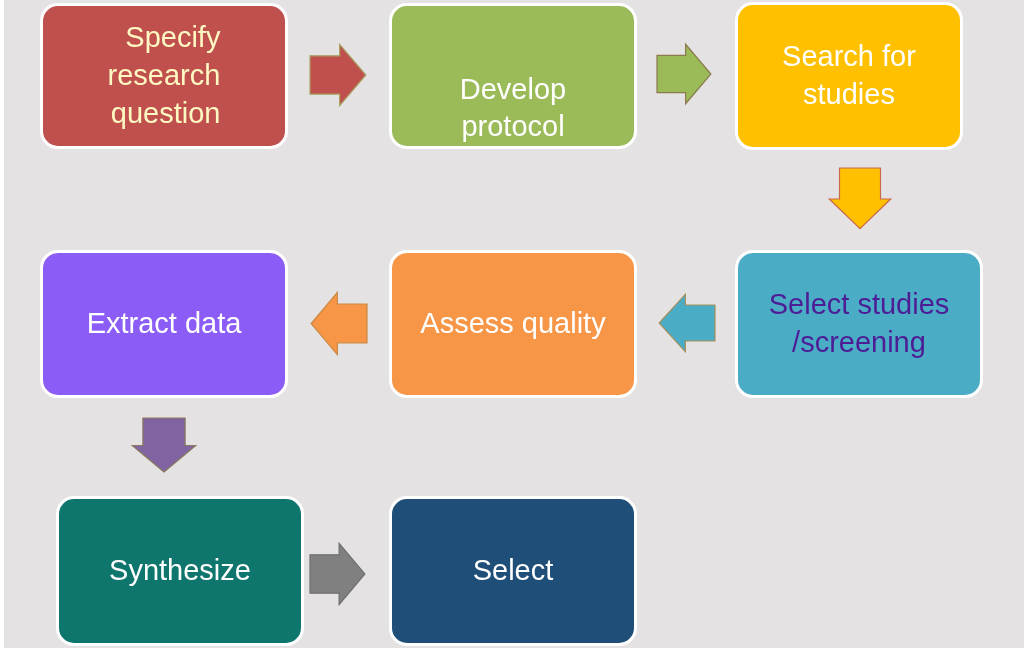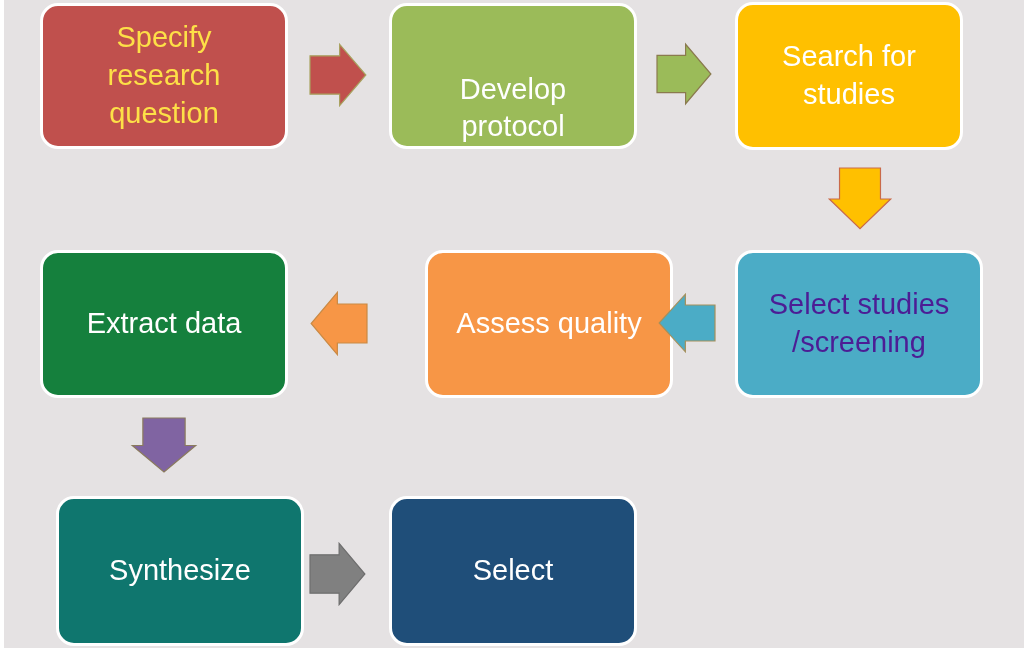--- a/index.html
+++ b/index.html
@@ -41,40 +41,40 @@
     vector-effect: non-scaling-stroke;
   }
 </style>
 </head>
 <body>
 
 <div id="canvas" style="width: 1024px; height: 648px; background: rgb(229, 226, 227);">
   <div class="edge-strip" style="background: rgb(255, 255, 255);"></div>
 
   <div class="flow-box" style="left: 40px; top: 3px; width: 248px; height: 146px; background: rgb(192, 80, 77); border-color: rgb(255, 255, 255);">
-    <span class="label" style="color: #fde047;">Specify
+    <span class="label" style="color: #fef9c3; text-align: right;">Specify
 research
 question</span>
   </div>
   <div class="flow-box" style="left: 389px; top: 3px; width: 248px; height: 146px; background: rgb(155, 187, 89); border-color: rgb(255, 255, 255); align-items: flex-end;">
     <span class="label" style="color: rgb(255, 255, 255);">Develop
 protocol</span>
   </div>
   <div class="flow-box" style="left: 735px; top: 2px; width: 228px; height: 148px; background: rgb(255, 192, 0); border-color: rgb(255, 255, 255);">
     <span class="label" style="color: rgb(255, 255, 255);">Search for
 studies</span>
   </div>
   <div class="flow-box" style="left: 735px; top: 250px; width: 248px; height: 148px; background: rgb(75, 172, 198); border-color: rgb(255, 255, 255);">
     <span class="label" style="color: #4c1d95;">Select studies
 /screening</span>
   </div>
-  <div class="flow-box" style="left: 389px; top: 250px; width: 248px; height: 148px; background: rgb(247, 150, 70); border-color: rgb(255, 255, 255); margin-left: 36px;">
+  <div class="flow-box" style="left: 389px; top: 250px; width: 248px; height: 148px; background: rgb(247, 150, 70); border-color: rgb(255, 255, 255);">
     <span class="label" style="color: rgb(255, 255, 255);">Assess quality</span>
   </div>
-  <div class="flow-box" style="left: 40px; top: 250px; width: 248px; height: 148px; background: #15803d; border-color: rgb(255, 255, 255);">
+  <div class="flow-box" style="left: 40px; top: 250px; width: 248px; height: 148px; background: #8b5cf6; border-color: rgb(255, 255, 255);">
     <span class="label" style="color: rgb(255, 255, 255);">Extract data</span>
   </div>
   <div class="flow-box" style="left: 56px; top: 496px; width: 248px; height: 150px; background: #0f766e; border-color: rgb(255, 255, 255);">
     <span class="label" style="color: rgb(255, 255, 255);">Synthesize</span>
   </div>
   <div class="flow-box" style="left: 389px; top: 496px; width: 248px; height: 150px; background: rgb(31, 78, 121); border-color: rgb(255, 255, 255);">
     <span class="label" style="color: rgb(255, 255, 255);">Select</span>
   </div>
 
   <svg class="flow-arrow" viewBox="0 0 100 100" preserveAspectRatio="none" style="left: 310px; top: 43px; width: 57px; height: 64px;">

